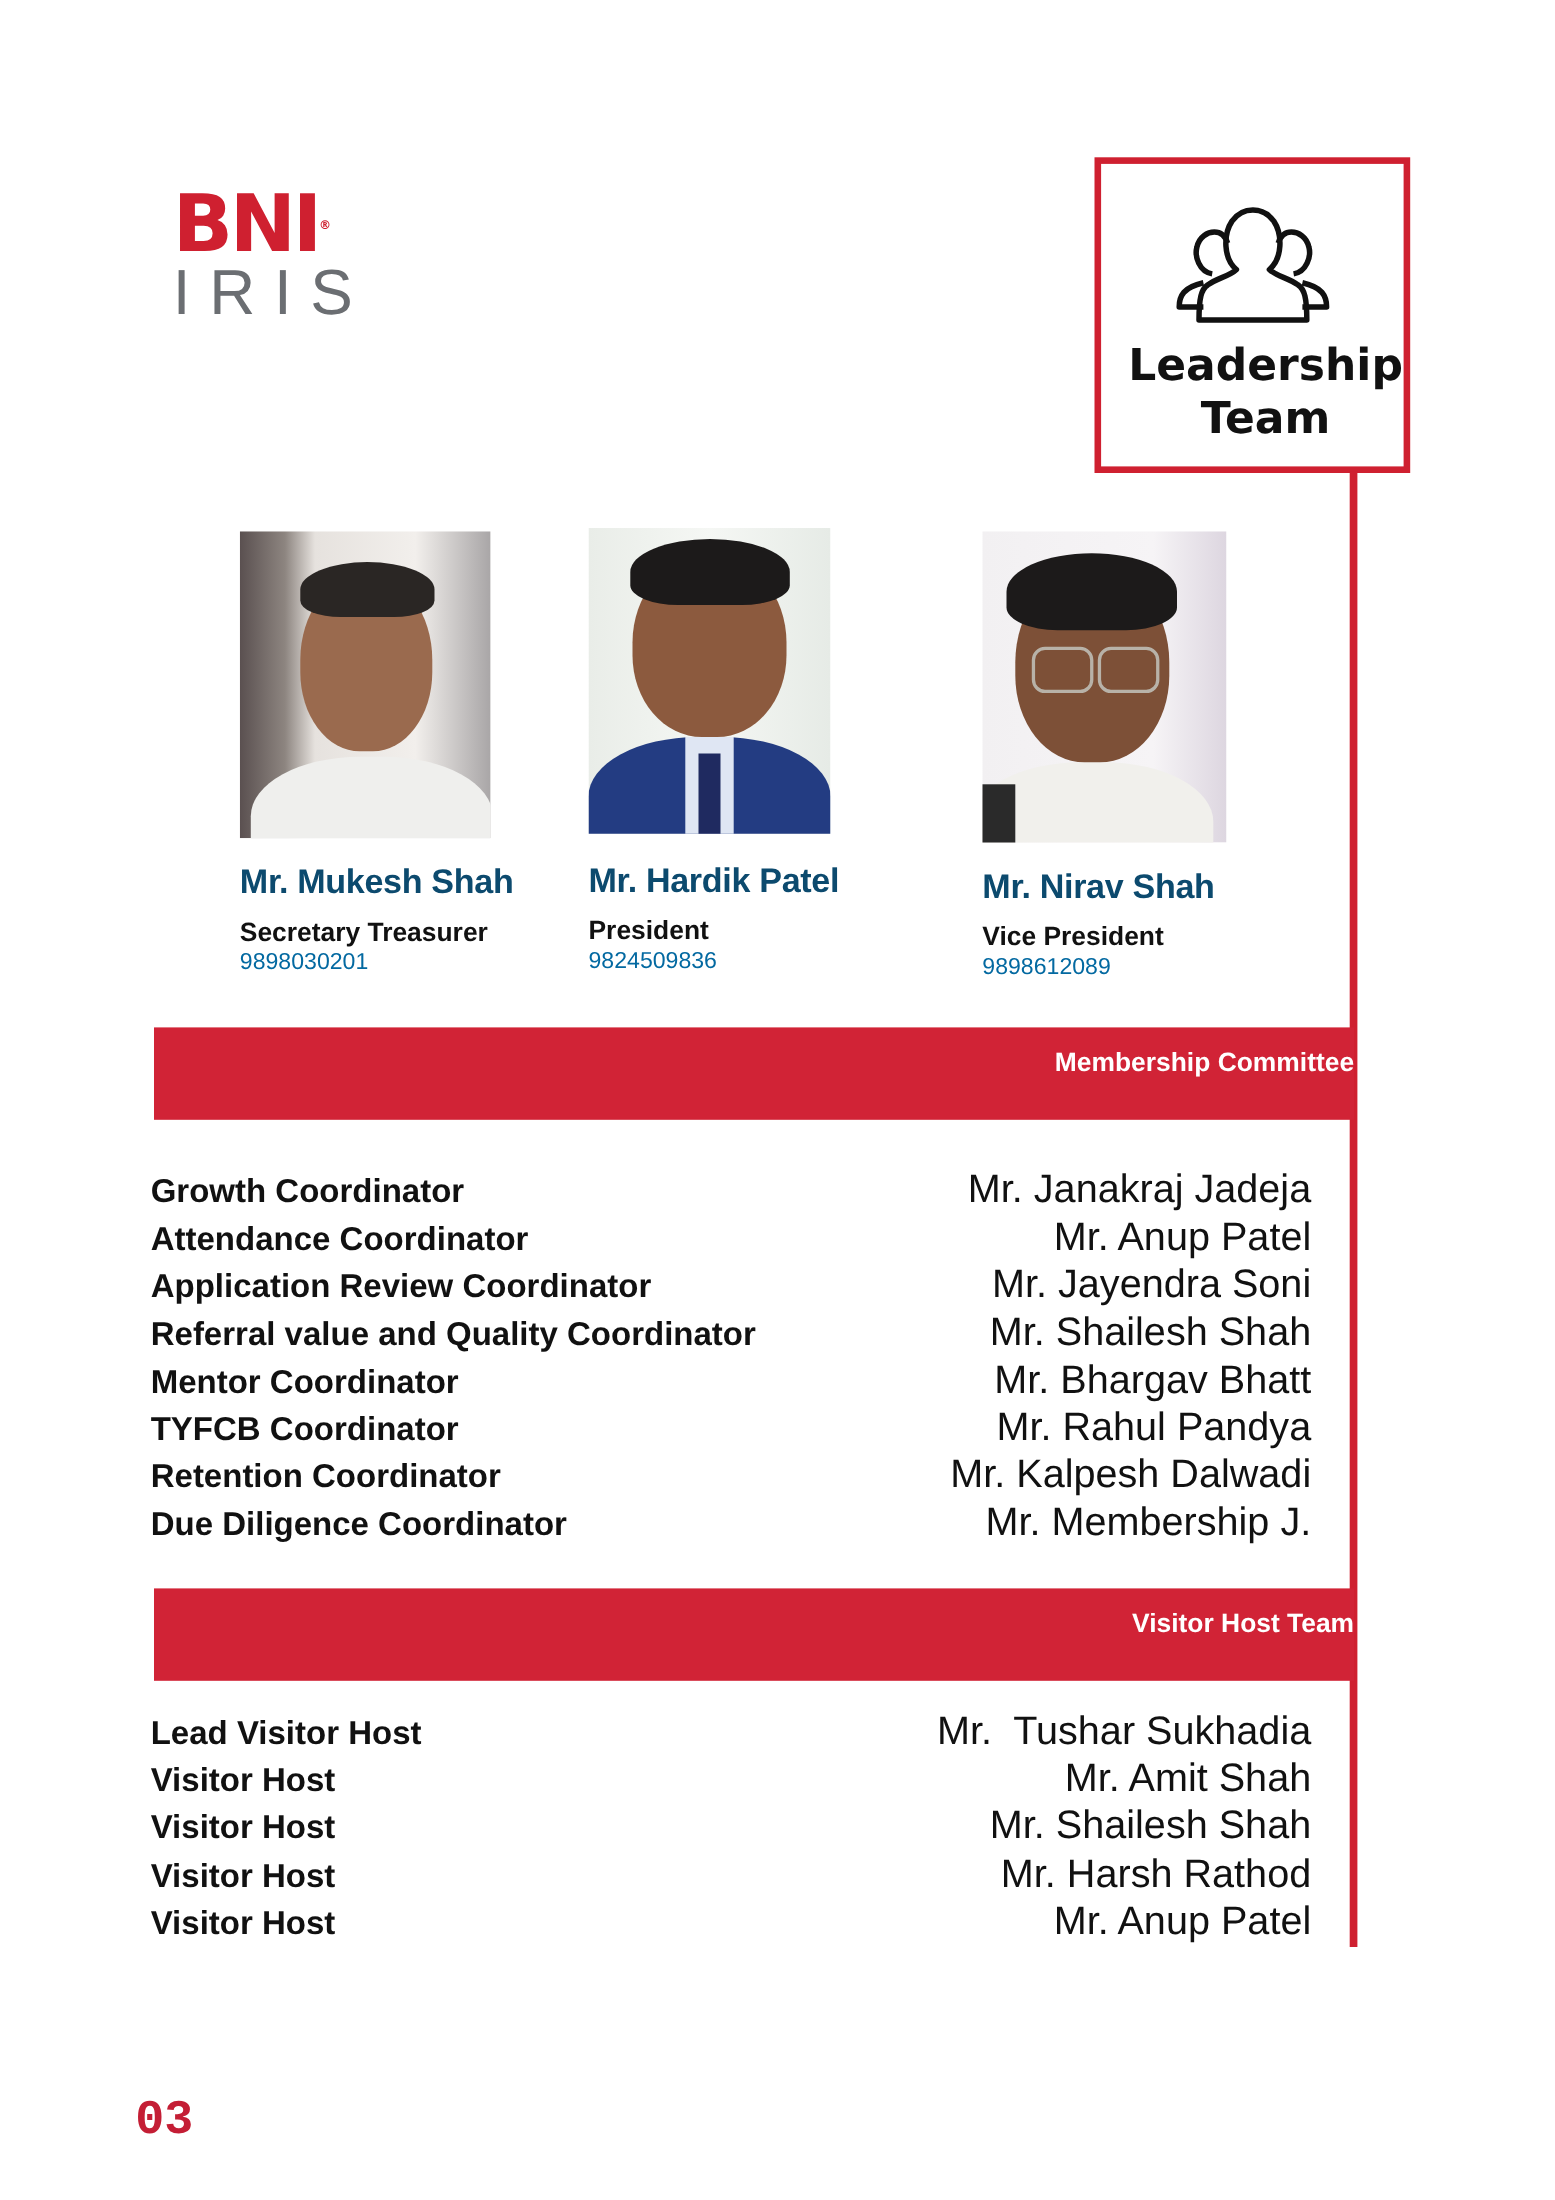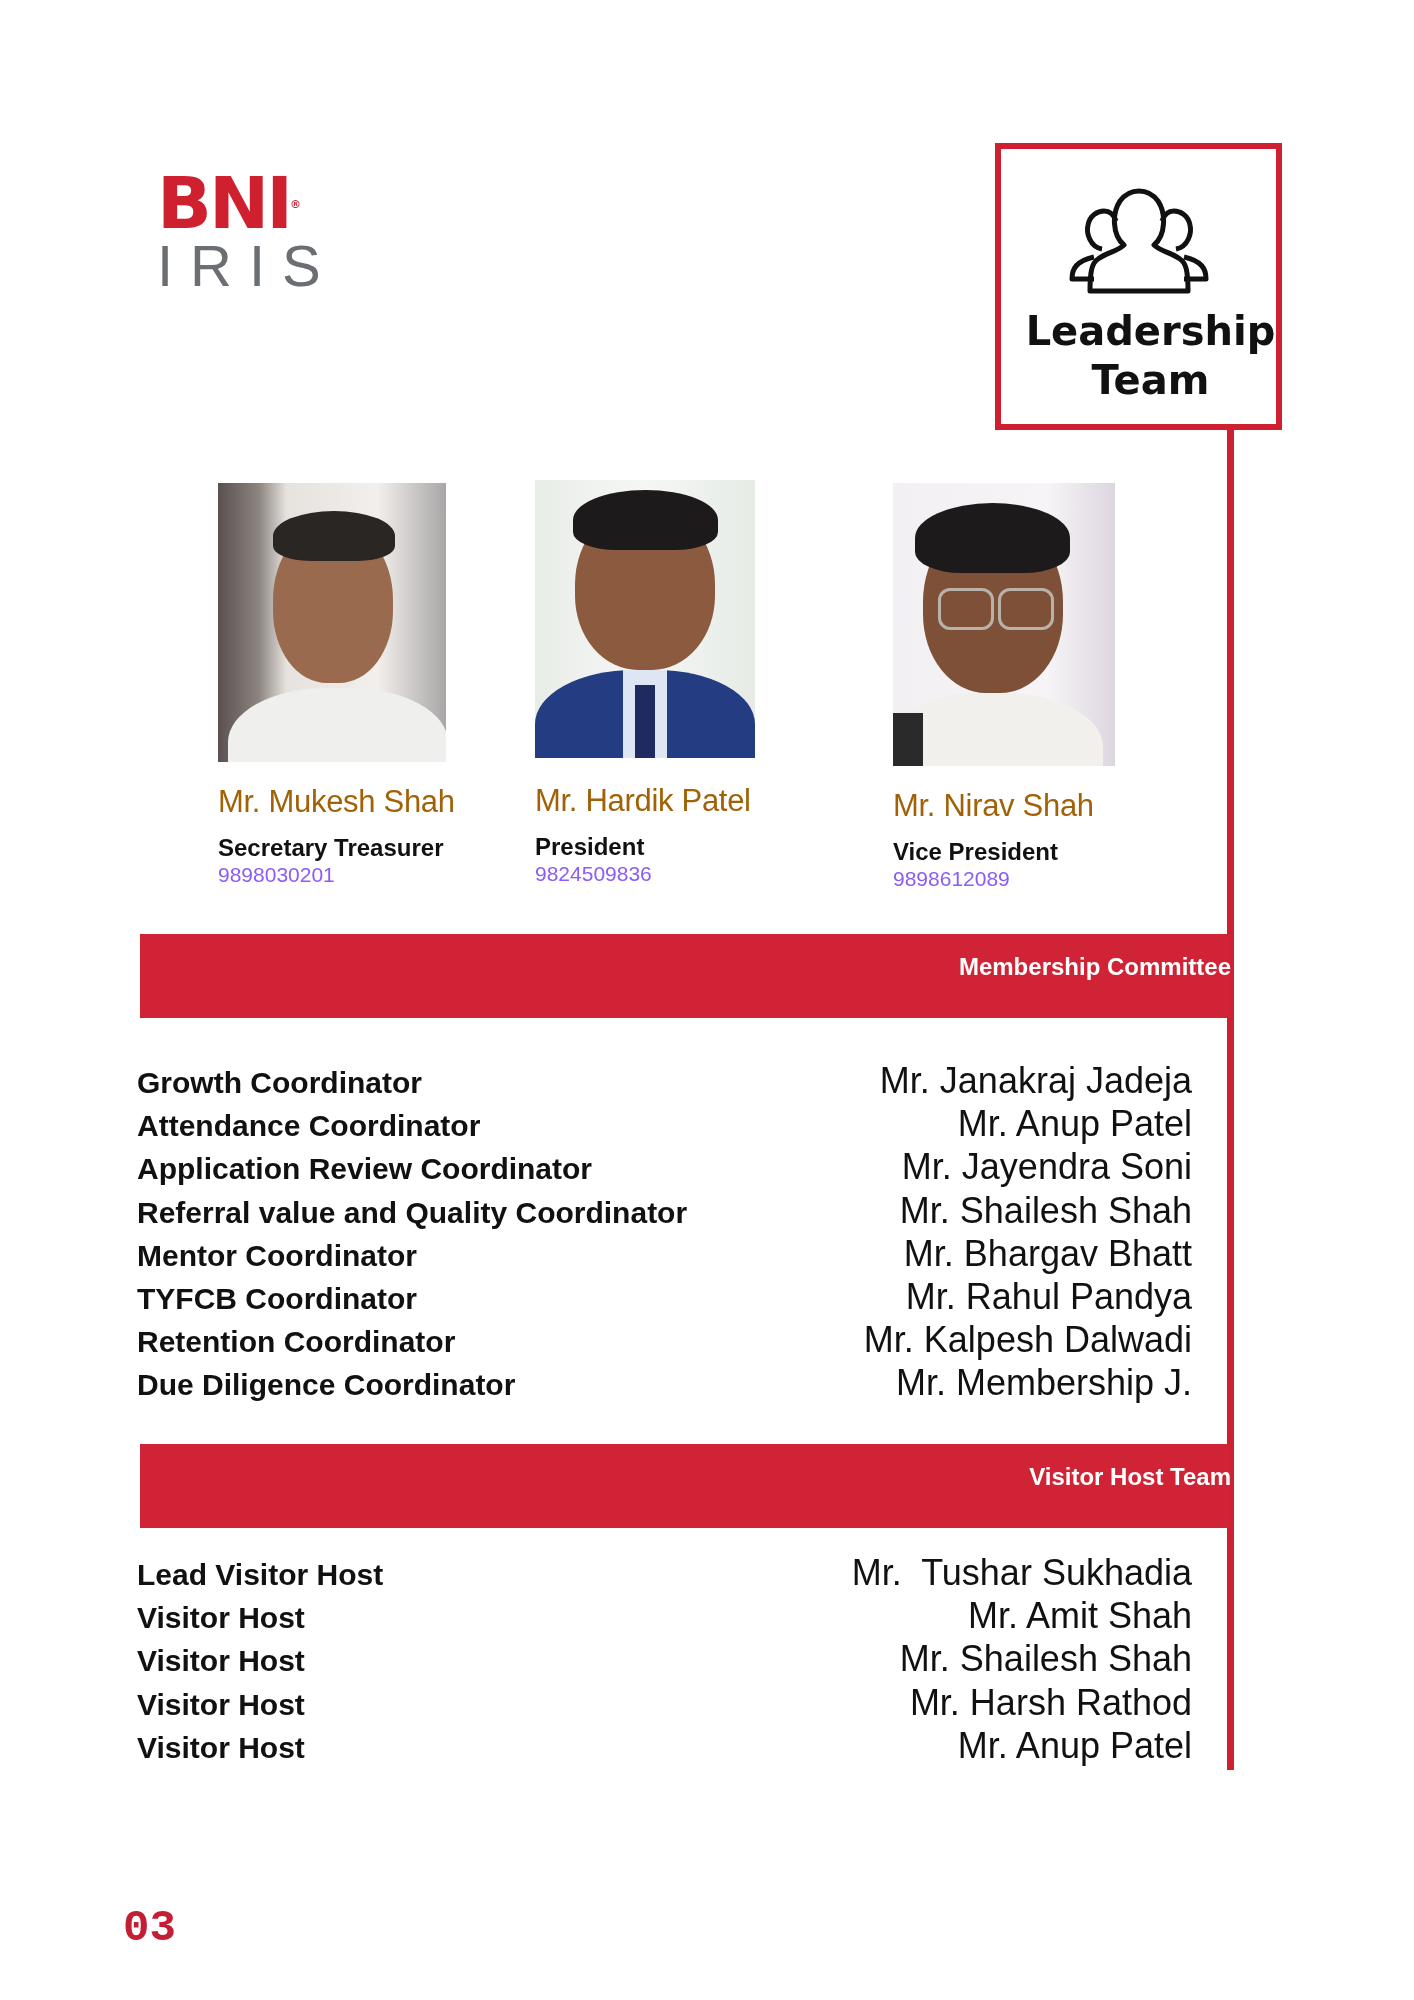--- a/index.html
+++ b/index.html
@@ -15,23 +15,23 @@
   .hbox svg{margin-top:38px;}
   .hbox .htitle{font-family:"DejaVu Sans",sans-serif;font-weight:bold;font-size:40px;line-height:49px;color:#111;margin-top:6px;padding-left:24px;}
   .vline{left:1227px;top:429px;width:7px;height:1341px;background:#cf2030;}
   
   .officer{top:483px;width:300px;}
   .photo{width:228px;height:280px;position:relative;overflow:hidden;}
   .photo .bg{position:absolute;inset:0;}
   .photo .head{position:absolute;border-radius:48% 48% 45% 45%;}
   .photo .hair{position:absolute;border-radius:50% 50% 30% 30%;background:#1c1a1a;}
   .photo .body{position:absolute;border-radius:45% 45% 0 0;}
-  .oname{font-family:"Liberation Sans",sans-serif;font-weight:normal;font-size:31px;color:#a16207;margin-top:22px;white-space:nowrap;letter-spacing:-0.3px;}
+  .oname{font-family:"Liberation Sans",sans-serif;font-weight:bold;font-size:31px;color:#0c4a6e;margin-top:22px;white-space:nowrap;letter-spacing:-0.3px;}
   .orole{font-family:"Liberation Sans",sans-serif;font-weight:bold;font-size:24px;color:#111;margin-top:14px;white-space:nowrap;}
-  .ophone{font-family:"Liberation Sans",sans-serif;font-size:21px;color:#8b5cf6;margin-top:1px;}
+  .ophone{font-family:"Liberation Sans",sans-serif;font-size:21px;color:#0369a1;margin-top:1px;}
   
   .bar{left:140px;width:1091px;height:84px;background:#d12336;color:#fff;text-align:right;font-family:"Liberation Sans",sans-serif;font-weight:bold;font-size:24px;line-height:66px;}
   
   .rows{left:137px;width:1055px;}
   .row{display:flex;justify-content:space-between;align-items:baseline;height:43.2px;}
   .row .role{font-family:"Liberation Sans",sans-serif;font-weight:bold;font-size:30px;color:#111;white-space:nowrap;}
   .row .person{font-family:"Liberation Sans",sans-serif;font-size:36px;color:#111;white-space:pre;}
   .pagenum{left:123px;top:1903px;font-family:Liberation Mono, monospace;font-weight:bold;font-size:44px;color:#c41e35;}
 </style>
 </head>

